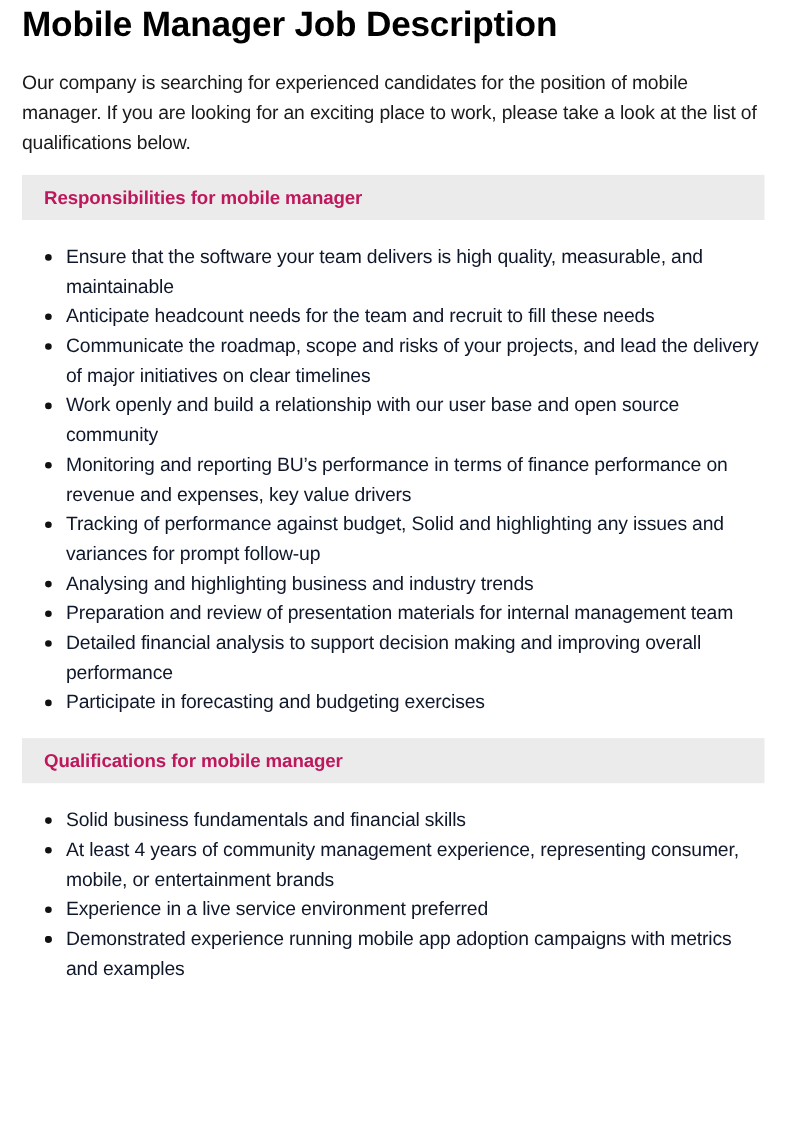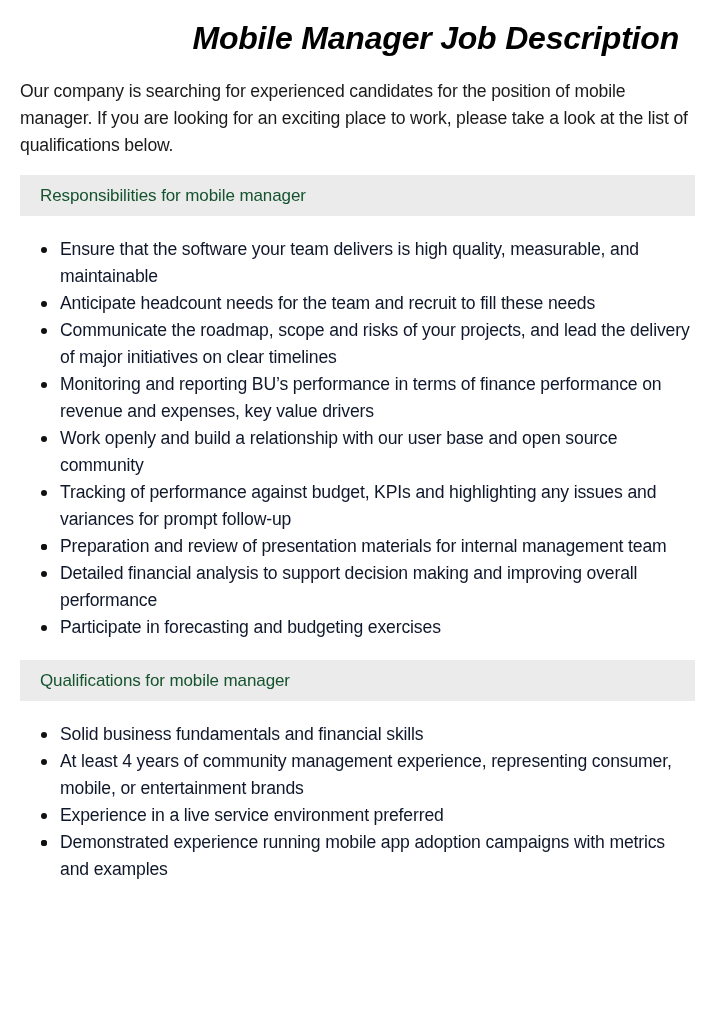--- a/index.html
+++ b/index.html
@@ -14,49 +14,48 @@
       font-family: "Liberation Sans", sans-serif;
       color: #111111;
     }
     .page {
       position: relative;
       width: 720px;
       padding: 0 25px 0 20px;
       box-sizing: border-box;
     }
     .title {
-      margin: 16px;
+      margin: 0;
       padding-top: 2px;
       height: 44px;
       font-size: 32px;
       line-height: 40px;
       font-weight: bold;
-      text-align: right;
+      text-align: left;
       color: #000000;
       letter-spacing: -0.2px;
-      font-style: italic;
     }
     .intro {
       margin: 16px 4px 0 0;
       font-size: 17.6px;
       line-height: 27px;
       color: #1a1a1a;
       letter-spacing: -0.15px;
     }
     .section-header {
       margin-top: 16px;
       height: 41px;
       background: #ebebeb;
       display: flex;
       align-items: center;
       padding-left: 20px;
       box-sizing: border-box;
       font-size: 17px;
-      font-weight: normal;
-      color: #14532d;
+      font-weight: bold;
+      color: #be185d;
       letter-spacing: -0.1px;
     }
     .section-header.second {
       margin-top: 19px;
     }
     ul.items {
       list-style: none;
       margin: 20px 0 0 0;
       padding: 0 0 0 40px;
     }
@@ -82,24 +81,24 @@
 
 <div class="page">
   <h1 class="title">Mobile Manager Job Description</h1>
   <p class="intro">Our company is searching for experienced candidates for the position of mobile manager. If you are looking for an exciting place to work, please take a look at the list of qualifications below.</p>
 
   <div class="section-header">Responsibilities for mobile manager</div>
   <ul class="items">
     <li><span class="bullet"></span><span>Ensure that the software your team delivers is high quality, measurable, and maintainable</span></li>
     <li><span class="bullet"></span><span>Anticipate headcount needs for the team and recruit to fill these needs</span></li>
     <li><span class="bullet"></span><span>Communicate the roadmap, scope and risks of your projects, and lead the delivery of major initiatives on clear timelines</span></li>
+    <li><span class="bullet"></span><span>Work openly and build a relationship with our user base and open source community</span></li>
     <li><span class="bullet"></span><span>Monitoring and reporting BU’s performance in terms of finance performance on revenue and expenses, key value drivers</span></li>
-    <li><span class="bullet"></span><span>Work openly and build a relationship with our user base and open source community</span></li>
-    <li><span class="bullet"></span><span>Tracking of performance against budget, KPIs and highlighting any issues and variances for prompt follow-up</span></li>
-    <li><span class="bullet"></span></li>
+    <li><span class="bullet"></span><span>Tracking of performance against budget, Solid and highlighting any issues and variances for prompt follow-up</span></li>
+    <li><span class="bullet"></span><span>Analysing and highlighting business and industry trends</span></li>
     <li><span class="bullet"></span><span>Preparation and review of presentation materials for internal management team</span></li>
     <li><span class="bullet"></span><span>Detailed financial analysis to support decision making and improving overall performance</span></li>
     <li><span class="bullet"></span><span>Participate in forecasting and budgeting exercises</span></li>
   </ul>
 
   <div class="section-header second">Qualifications for mobile manager</div>
   <ul class="items">
     <li><span class="bullet"></span><span>Solid business fundamentals and financial skills</span></li>
     <li><span class="bullet"></span><span>At least 4 years of community management experience, representing consumer, mobile, or entertainment brands</span></li>
     <li><span class="bullet"></span><span>Experience in a live service environment preferred</span></li>

